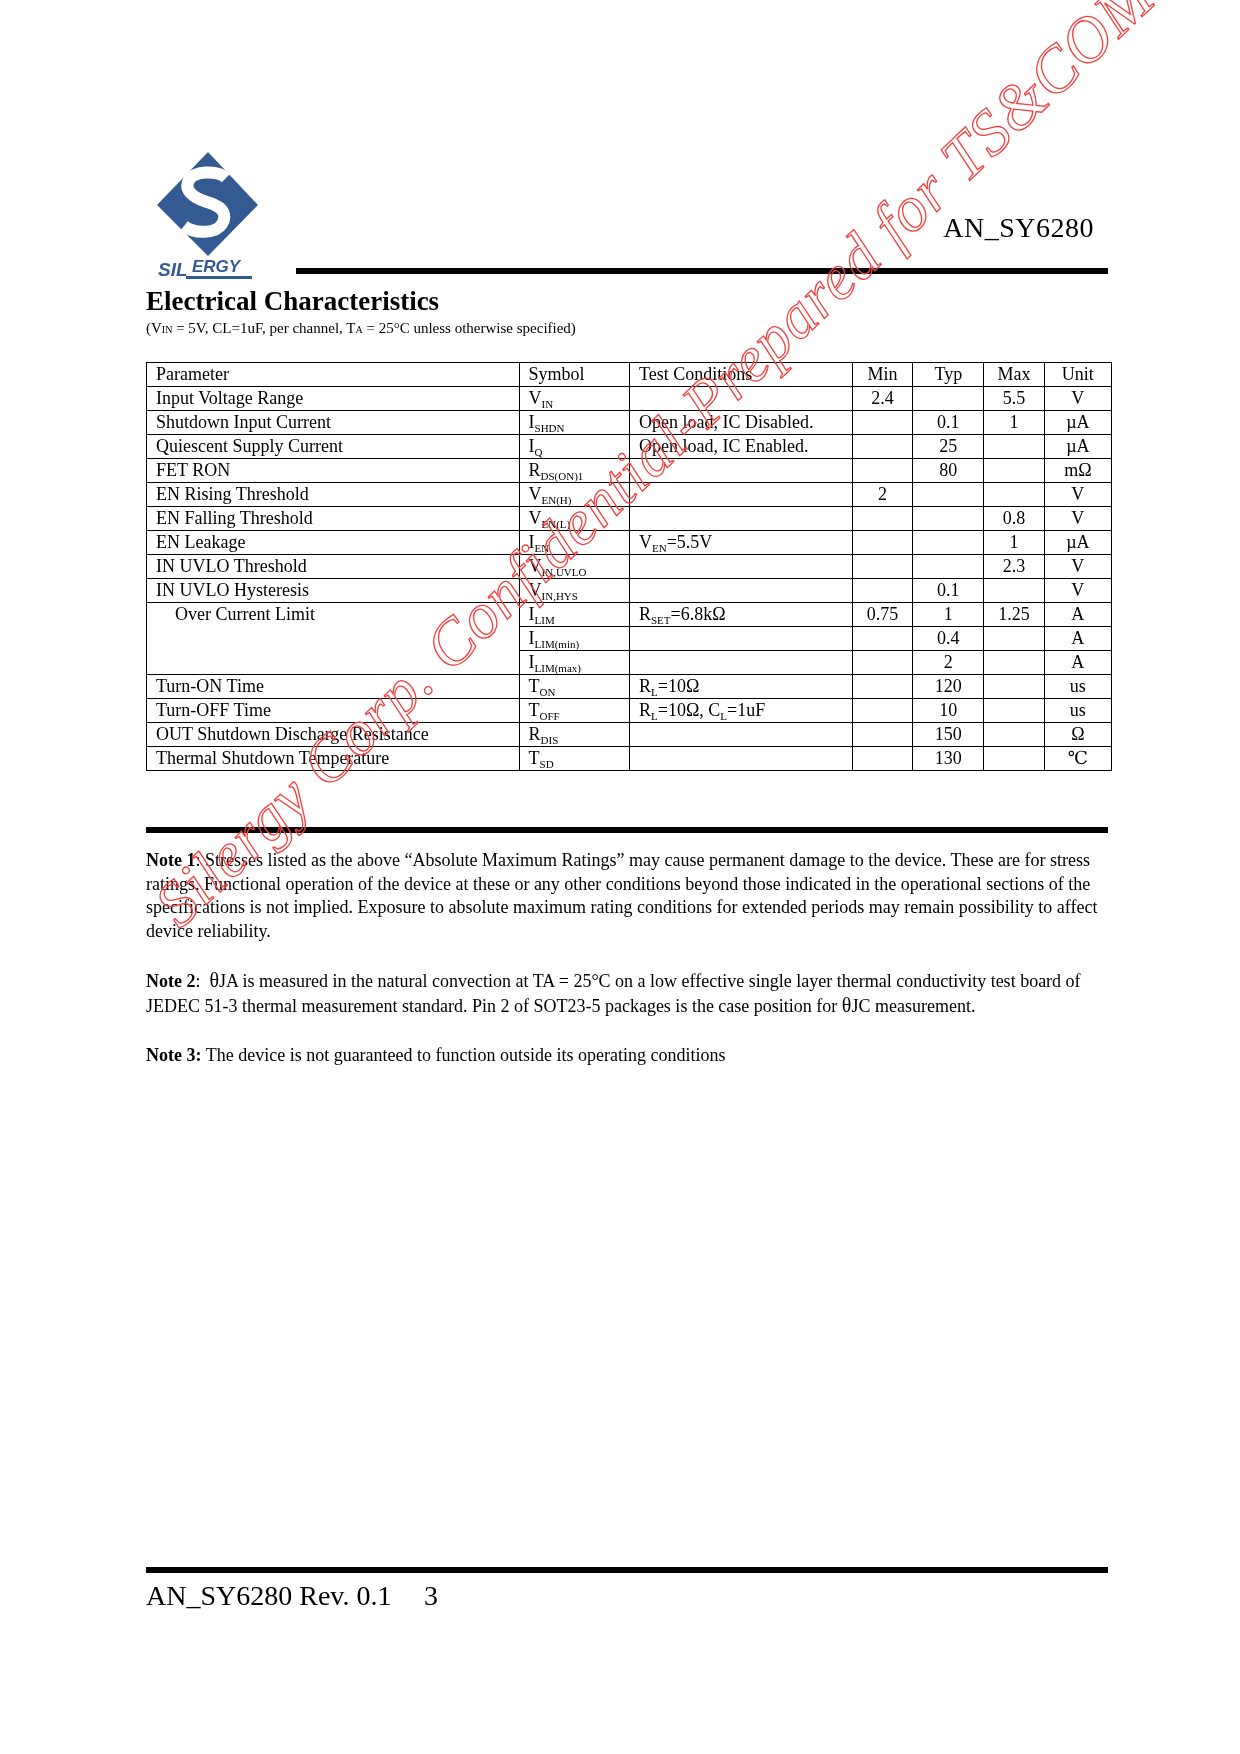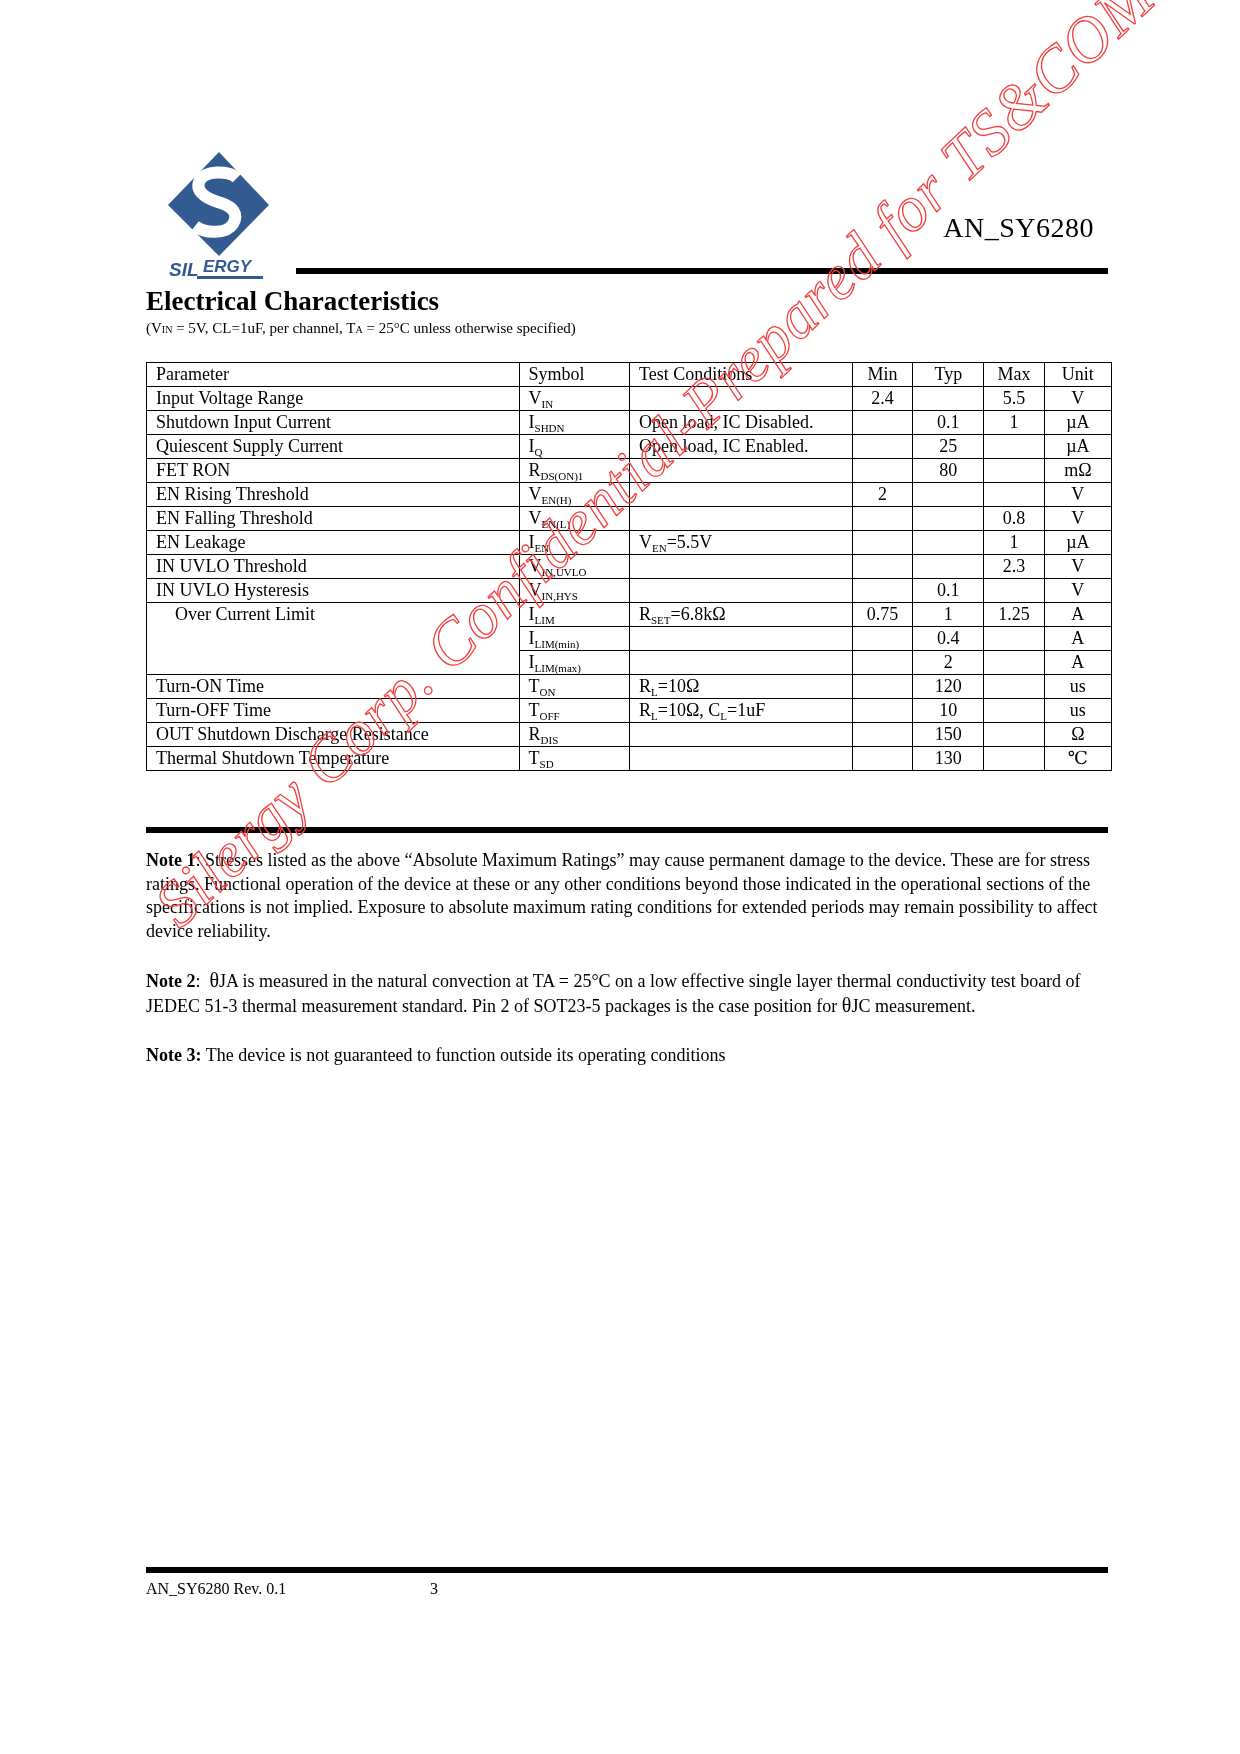--- a/index.html
+++ b/index.html
@@ -1,19 +1,19 @@
 <!DOCTYPE html>
 <html><head>
 <meta charset="utf-8">
 <style>
   html, body { margin:0; padding:0; background:#ffffff; }
   body { width:1240px; height:1754px; position:relative; overflow:hidden;
          font-family:"Liberation Serif","DejaVu Serif",serif; color:#000; }
   .abs { position:absolute; }
-  .logo { left:159px; top:148px; width:118px; height:135px; }
+  .logo { left:148px; top:148px; width:118px; height:135px; }
   .doc-id { right:146px; top:212px; font-size:28px; font-weight:normal; letter-spacing:0.5px; }
   .header-rule { left:296px; top:268px; width:812px; height:6px; background:#000; }
   .section-title { left:146px; top:286px; font-size:27px; font-weight:bold; }
   .conditions { left:146px; top:320px; font-size:15px; }
   .conditions sub { font-size:10px; vertical-align:baseline; }
 
   table.ec { position:absolute; left:146px; top:362px; width:966px;
              border-collapse:collapse; font-size:18px; }
   table.ec td { border:1.5px solid #000; padding:0 0 0 9px; height:23px; line-height:22px;
                 white-space:nowrap; vertical-align:top; }
@@ -22,21 +22,21 @@
   table.ec td.nob-b { border-bottom:none;padding-left:28px; }
   table.ec td.nob-t { border-top:none; }
 
   .notes-rule { left:146px; top:827px; width:962px; height:6px; background:#000; }
   .notes { left:146px; top:849px; width:970px; font-size:18px; line-height:23.5px; }
   .note { margin:0 0 26px 0; }
   .note b { font-weight:bold; }
   .note .theta { font-size:20px; }
 
   .footer-rule { left:146px; top:1567px; width:962px; height:6px; background:#000; }
-  .footer { left:146px; top:1580px; width:962px; font-size:16px; display:flex; }
+  .footer { left:146px; top:1580px; width:962px; font-size:28px; display:flex; }
   .footer .f-left { width:262px; }
   .footer .f-mid { flex:1; }
   .footer .f-right { width:30px; text-align:right; }
 
   .watermark { left:140px; top:888px; transform-origin:0 0; transform:rotate(-43.5deg);
                font-size:64px; font-style:italic; color:transparent;
                -webkit-text-stroke:1.3px #f24040; white-space:nowrap;
                font-family:"Liberation Serif","DejaVu Serif",serif; letter-spacing:1px; pointer-events:none; }
 </style>
 </head>

